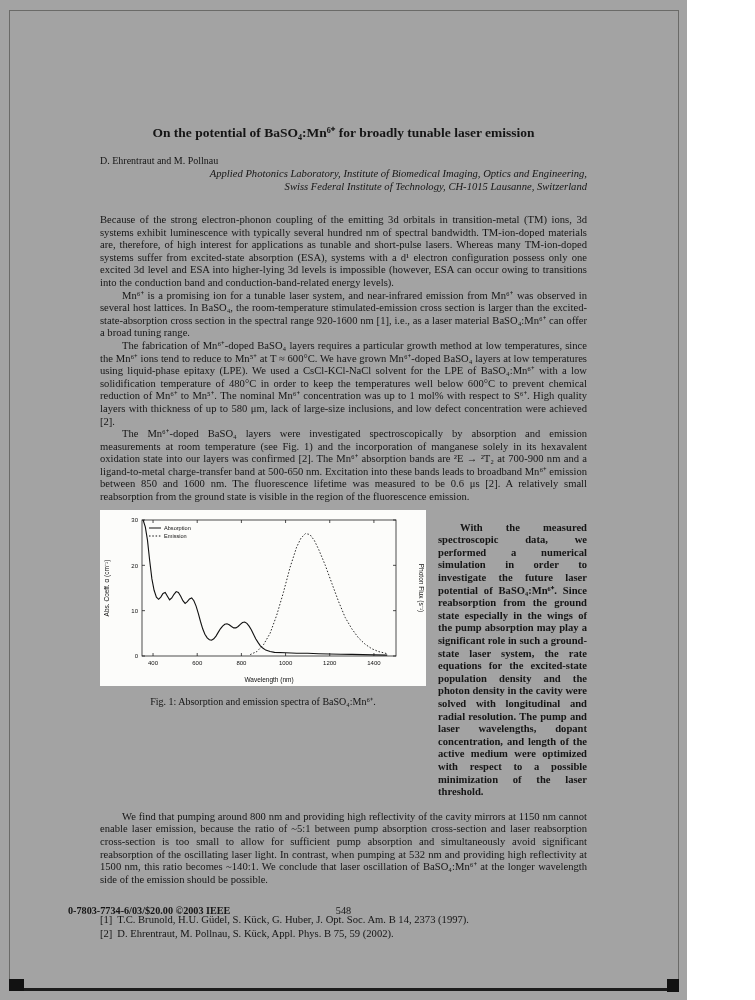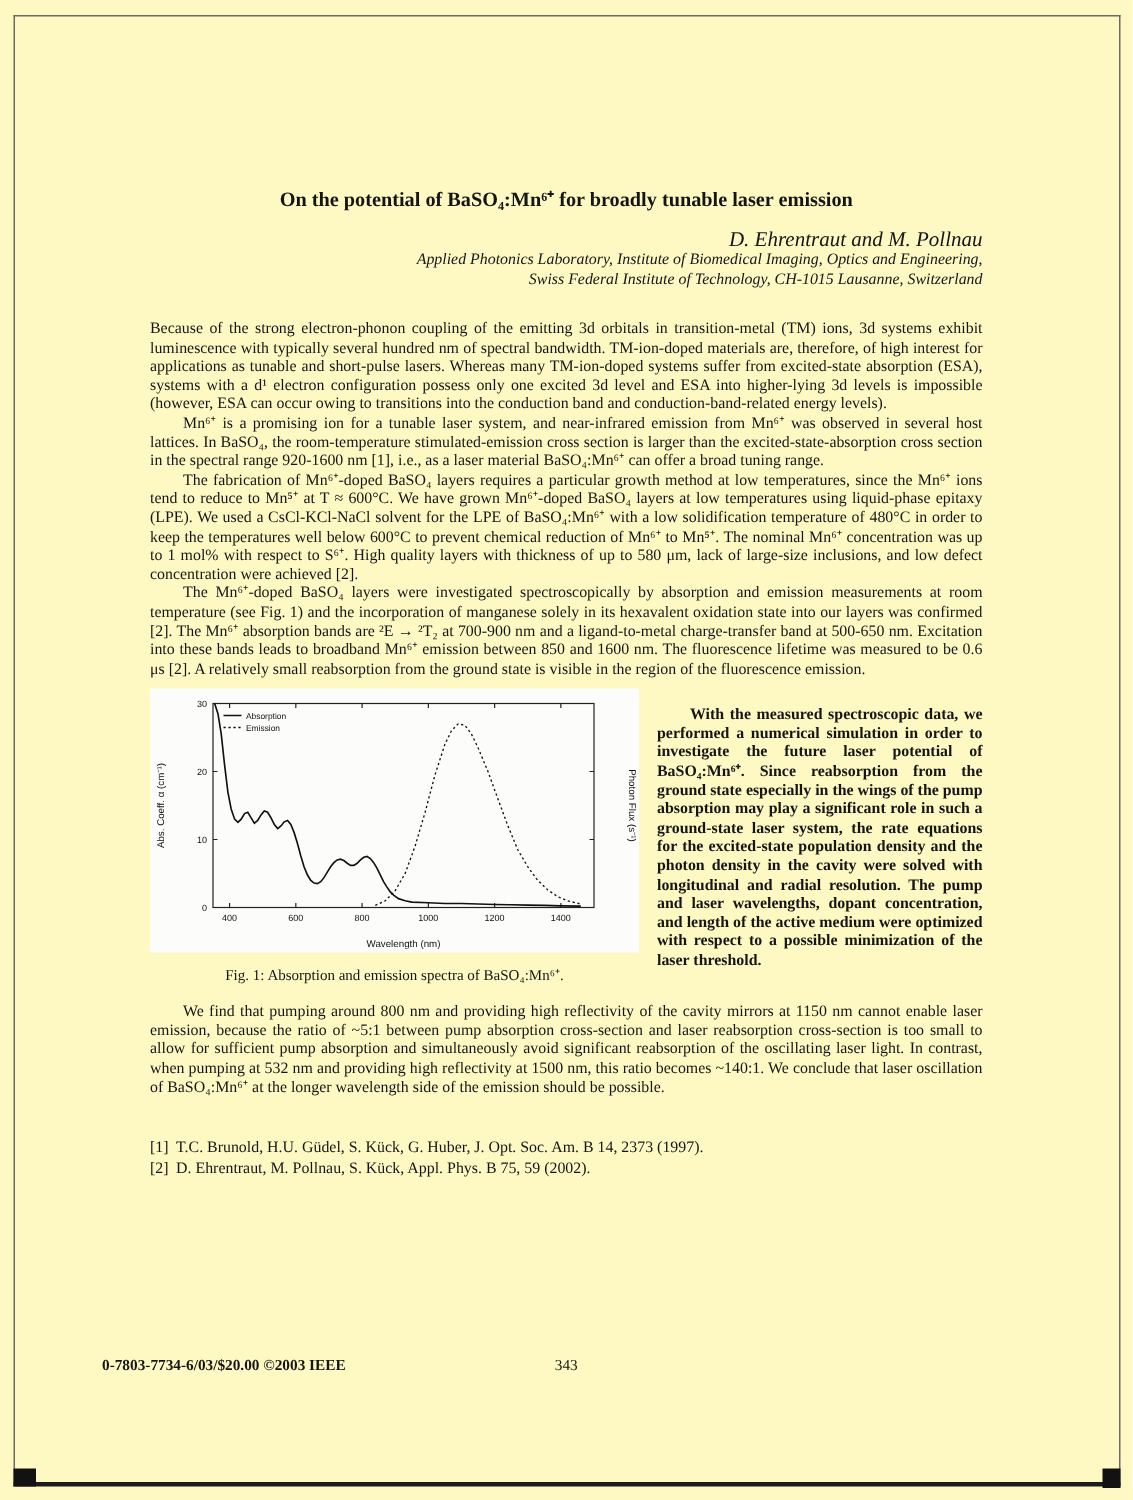--- a/index.html
+++ b/index.html
@@ -1,31 +1,31 @@
 <!DOCTYPE html>
 <html><head>
 <meta charset="utf-8">
 <style>
   * { margin:0; padding:0; box-sizing:border-box; }
   html,body { background:#ffffff; }
   body { width:755px; height:1000px; }
   .page {
-    position:relative; width:755px; height:1000px;
-    background:#fef9c3; overflow:hidden;
+    position:relative; width:687px; height:1000px;
+    background:#a3a3a3; overflow:hidden;
     font-family:"Liberation Serif", serif; color:#151515;
   }
   .scan-frame {
     position:absolute; left:9px; top:10px; right:8px; bottom:9px;
     border:1px solid #6a6a68; border-bottom:3px solid #1c1c1c; pointer-events:none;
   }
   .blob-left { position:absolute; left:9px; bottom:9px; width:15px; height:12px; background:#121212; }
   .blob-right { position:absolute; right:8px; bottom:8px; width:12px; height:13px; background:#121212; }
   .content { position:relative; padding:124px 100px 0 100px; }
   .title { font-size:13.5px; font-weight:bold; text-align:center; line-height:17px; }
-  .authors { font-style:italic; font-size:14px; text-align:right; margin-top:13px; line-height:13px; }
+  .authors { font-size:10px; text-align:left; margin-top:13px; line-height:13px; }
   .affil { font-style:italic; font-size:10.6px; text-align:right; line-height:13px; }
   p.body { font-size:10.6px; line-height:12.6px; text-align:justify; }
   p.first { margin-top:21px; }
   .indent { text-indent:22px; }
   .figure-row { display:flex; gap:12px; margin-top:6px; align-items:flex-start; }
   .figure-col { width:326px; flex:0 0 auto; }
   svg.chart { display:block; background:#fcfcfa; font-family:"Liberation Sans", sans-serif; }
   .caption { font-size:10px; text-align:center; margin-top:9px; line-height:13px; }
   p.side { width:217px; margin-top:12px;font-weight:bold; }
   p.last { margin-top:12px; }
@@ -108,15 +108,15 @@
     <p class="body indent last">We find that pumping around 800 nm and providing high reflectivity of the cavity mirrors at 1150 nm cannot enable laser emission, because the ratio of ~5:1 between pump absorption cross-section and laser reabsorption cross-section is too small to allow for sufficient pump absorption and simultaneously avoid significant reabsorption of the oscillating laser light. In contrast, when pumping at 532 nm and providing high reflectivity at 1500 nm, this ratio becomes ~140:1. We conclude that laser oscillation of BaSO₄:Mn⁶⁺ at the longer wavelength side of the emission should be possible.</p>
 
     <div class="references">
       <div class="ref"><span class="ref-label">[1]</span><span>T.C. Brunold, H.U. Güdel, S. Kück, G. Huber, J. Opt. Soc. Am. B 14, 2373 (1997).</span></div>
       <div class="ref"><span class="ref-label">[2]</span><span>D. Ehrentraut, M. Pollnau, S. Kück, Appl. Phys. B 75, 59 (2002).</span></div>
     </div>
   </div>
 
   <div class="footer">
     <span class="copyright">0-7803-7734-6/03/$20.00 ©2003 IEEE</span>
-    <span class="page-num">343</span>
+    <span class="page-num">548</span>
   </div>
 </div>
 
 </body></html>

